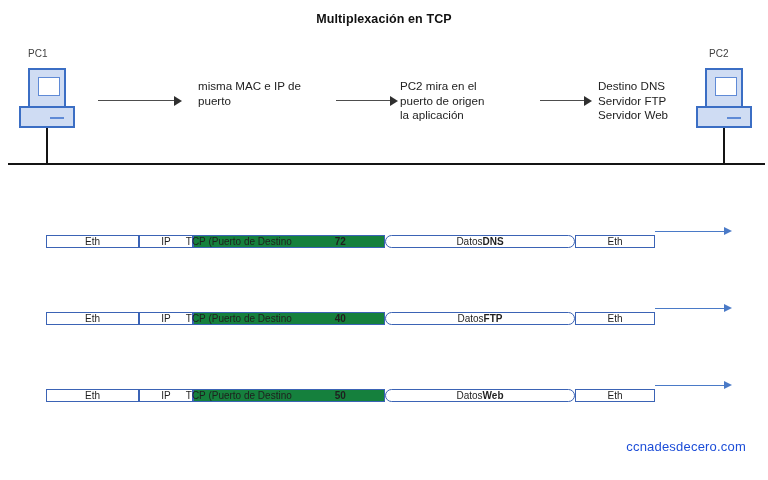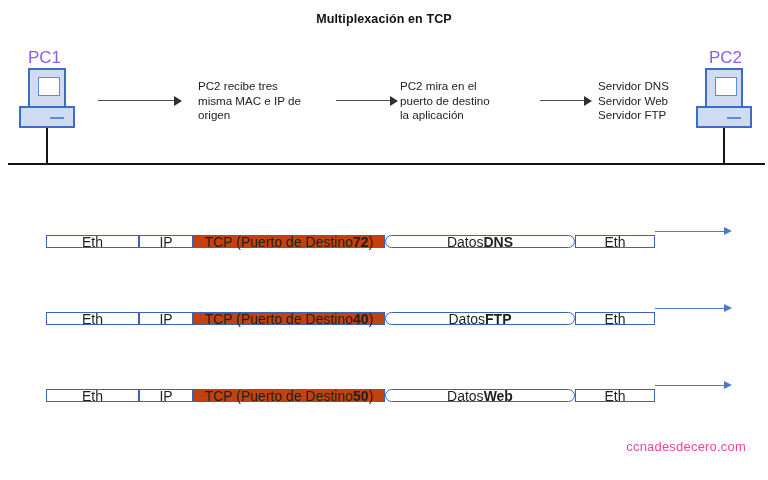--- a/index.html
+++ b/index.html
@@ -28,22 +28,22 @@
     width: 768px;
     text-align: center;
     font-size: 12.5px;
     font-weight: bold;
     color: #111111;
     letter-spacing: 0.1px;
   }
   
   .pc-label {
     position: absolute;
-    font-size: 17px;
-    color: #8b5cf6;
+    font-size: 10px;
+    color: #404040;
     white-space: nowrap;
   }
   .pc-icon {
     position: absolute;
     width: 56px;
     height: 62px;
   }
   .pc-monitor {
     position: absolute;
     left: 9px;
@@ -130,31 +130,31 @@
     align-items: stretch;
   }
   .cell {
     box-sizing: border-box;
     border: 1.6px solid #3b63b5;
     border-right-width: 0.9px;
     background: #ffffff;
     display: flex;
     align-items: center;
     justify-content: center;
-    font-size: 14px;
+    font-size: 10px;
     color: #1f1f1f;
     white-space: nowrap;
     margin-top: 20px;
   }
   .cell:last-of-type {
     border-right-width: 1.6px;
   }
   .cell.eth-left { width: 93px; }
   .cell.ip      { width: 54px; }
-  .cell.tcp     { width: 192px; background: #c2410c; }
+  .cell.tcp     { width: 192px; background: #15803d; gap: 43px; }
   .cell.datos   { width: 190px; border-radius: 12px; }
   .cell.eth-right { width: 80px; }
   .cell b { font-weight: bold; }
   
   .out-arrow {
     position: absolute;
     height: 9px;
   }
   .out-arrow .shaft {
     position: absolute;
@@ -171,21 +171,21 @@
     border-top: 4.5px solid transparent;
     border-bottom: 4.5px solid transparent;
     border-left: 8px solid #4a7ac7;
   }
   
   .watermark {
     position: absolute;
     right: 22px;
     bottom: 26px;
     font-size: 13px;
-    color: #ec4899;
+    color: #1d4ed8;
     letter-spacing: 0.2px;
   }
 </style>
 </head>
 <body>
 
 <div id="canvas">
 
   <div class="title">Multiplexación en TCP</div>
 
@@ -220,35 +220,34 @@
   <div class="step-arrow" style="left:336px; top:96px; width:62px;">
     <div class="shaft" style="width:54px;"></div>
     <div class="head" style="left:54px;"></div>
   </div>
   <div class="step-arrow" style="left:540px; top:96px; width:52px;">
     <div class="shaft" style="width:44px;"></div>
     <div class="head" style="left:44px;"></div>
   </div>
 
   <div class="note" style="left:198px; top:79px; width:124px;">
-    <div>PC2 recibe tres</div>
     <div>misma MAC e IP de</div>
-    <div>origen</div>
+    <div>puerto</div>
   </div>
 
   <div class="note" style="left:400px; top:79px; width:126px;">
     <div>PC2 mira en el</div>
-    <div>puerto de destino</div>
+    <div>puerto de origen</div>
     <div>la aplicación</div>
   </div>
 
   <div class="note" style="left:598px; top:79px; width:110px;">
-    <div>Servidor DNS</div>
+    <div>Destino DNS</div>
+    <div>Servidor FTP</div>
     <div>Servidor Web</div>
-    <div>Servidor FTP</div>
   </div>
 
   <div class="packet-row" style="top:215px;">
     <div class="cell eth-left">Eth</div>
     <div class="cell ip">IP</div>
     <div class="cell tcp">
       <span>TCP (Puerto de Destino </span>
         <b>72</b>
         <span>)</span>
     </div>

